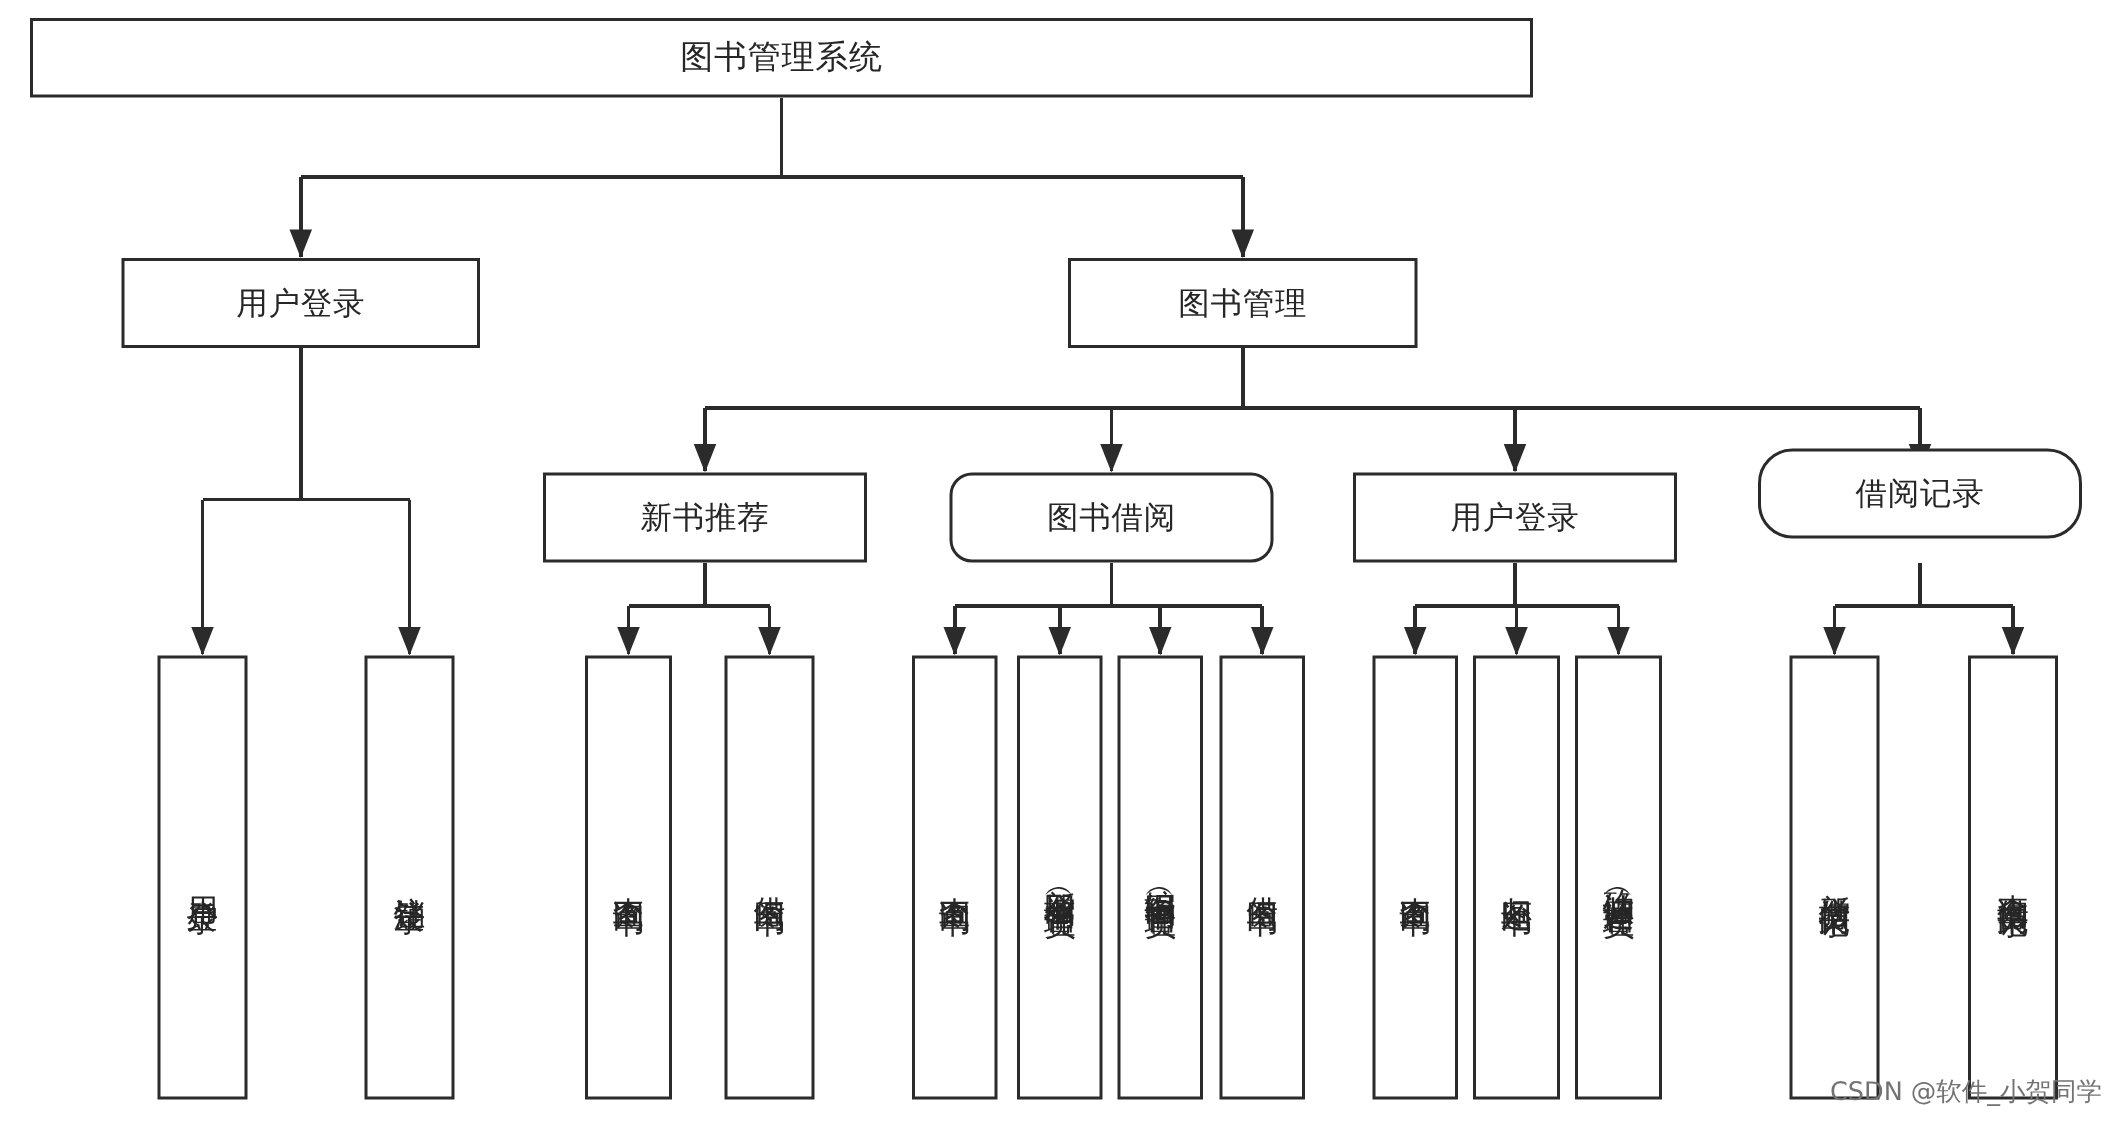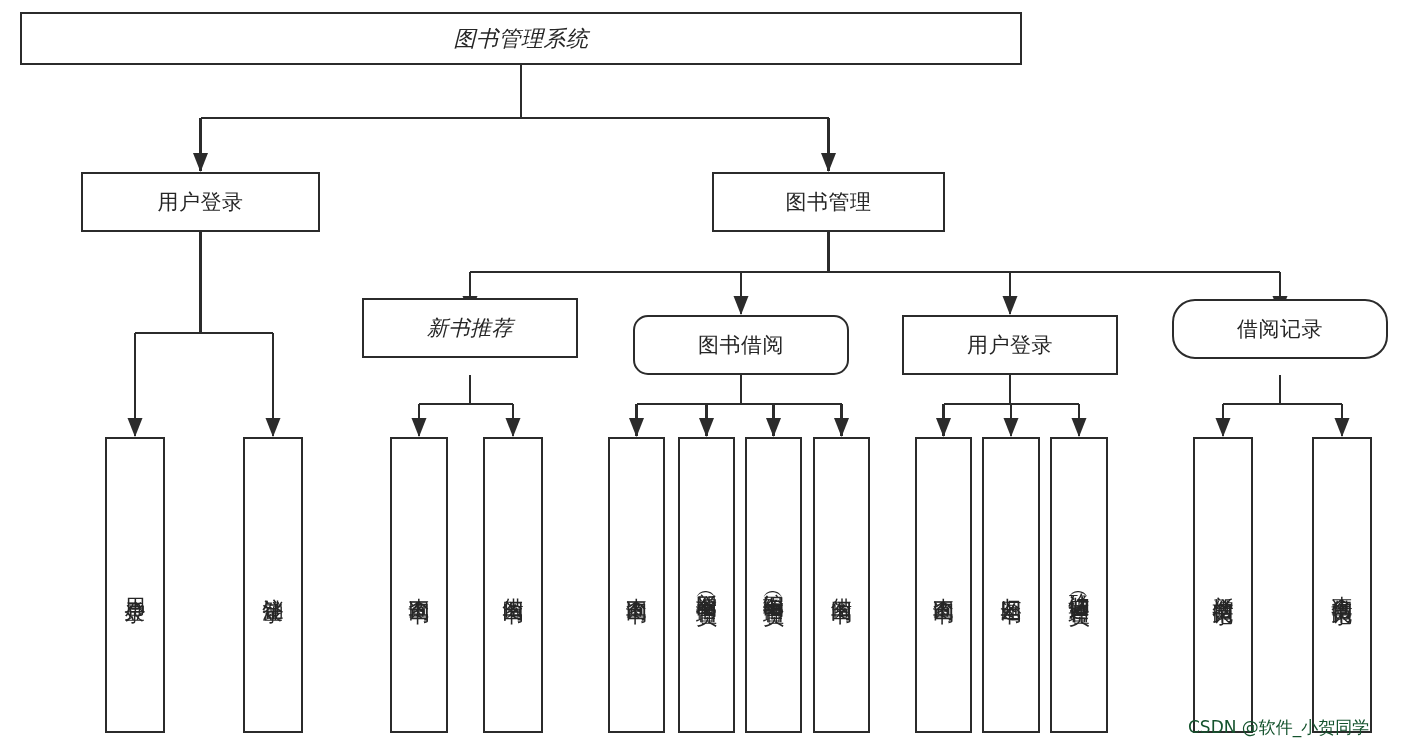--- a/index.html
+++ b/index.html
@@ -127,30 +127,30 @@
       <line x1="1079" y1="404" x2="1079" y2="436" stroke="#2b2b2b" stroke-width="2.6" shape-rendering="crispEdges"></line>
       <polygon points="1071.5,418 1086.5,418 1079,437" fill="#2b2b2b"></polygon>
       <line x1="1280" y1="375" x2="1280" y2="404" stroke="#2b2b2b" stroke-width="2.6" shape-rendering="crispEdges"></line>
       <line x1="1223" y1="404" x2="1342" y2="404" stroke="#2b2b2b" stroke-width="2.6" shape-rendering="crispEdges"></line>
       <line x1="1223" y1="404" x2="1223" y2="436" stroke="#2b2b2b" stroke-width="2.6" shape-rendering="crispEdges"></line>
       <polygon points="1215.5,418 1230.5,418 1223,437" fill="#2b2b2b"></polygon>
       <line x1="1342" y1="404" x2="1342" y2="436" stroke="#2b2b2b" stroke-width="2.6" shape-rendering="crispEdges"></line>
       <polygon points="1334.5,418 1349.5,418 1342,437" fill="#2b2b2b"></polygon>
     </svg>
   <div id="nodes-layer">
-      <div class="node h title" style="left: 20px; top: 12px; width: 1002px; height: 53px; font-style: italic;">
+      <div class="node h title" style="left: 20px; top: 12px; width: 1002px; height: 53px;">
         <span class="node-label">图书管理系统</span>
       </div>
       <div class="node h" style="left: 81px; top: 172px; width: 239px; height: 60px;">
         <span class="node-label">用户登录</span>
       </div>
       <div class="node h" style="left: 712px; top: 172px; width: 233px; height: 60px;">
         <span class="node-label">图书管理</span>
       </div>
-      <div class="node h" style="left: 362px; top: 298px; width: 216px; height: 60px; font-style: italic;">
+      <div class="node h" style="left: 362px; top: 315px; width: 216px; height: 60px;">
         <span class="node-label">新书推荐</span>
       </div>
       <div class="node h" style="left: 633px; top: 315px; width: 216px; height: 60px; border-radius: 15px;">
         <span class="node-label">图书借阅</span>
       </div>
       <div class="node h" style="left: 902px; top: 315px; width: 216px; height: 60px;">
         <span class="node-label">用户登录</span>
       </div>
       <div class="node h" style="left: 1172px; top: 299px; width: 216px; height: 60px; border-radius: 23px;">
         <span class="node-label">借阅记录</span>
@@ -188,14 +188,14 @@
       <div class="node v" style="left: 1050px; top: 437px; width: 58px; height: 296px;">
         <span class="node-label">确认归还（管理员）</span>
       </div>
       <div class="node v" style="left: 1193px; top: 437px; width: 60px; height: 296px;">
         <span class="node-label">新增借阅记录</span>
       </div>
       <div class="node v" style="left: 1312px; top: 437px; width: 60px; height: 296px;">
         <span class="node-label">查询借阅记录</span>
       </div>
     </div>
-  <div class="watermark" style="left: 1188px; top: 716px; color: #14532d;">CSDN @软件_小贺同学</div>
+  <div class="watermark" style="left: 1220px; top: 716px; color: #737373;">CSDN @软件_小贺同学</div>
 </div>
 
 </body></html>

